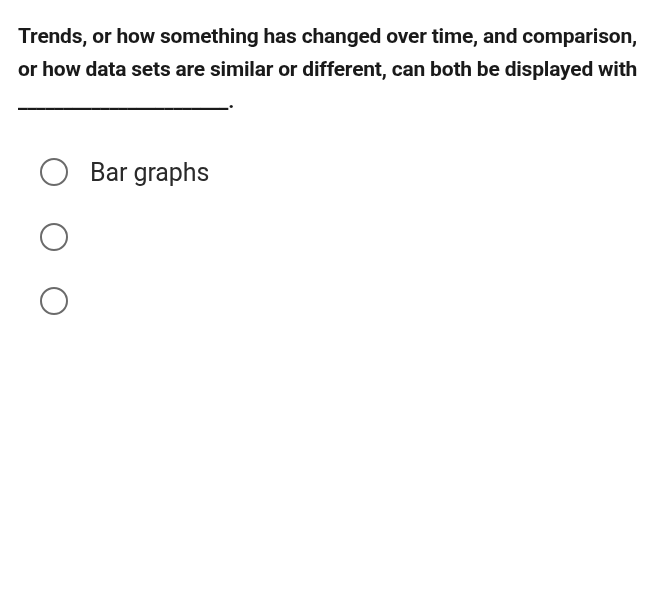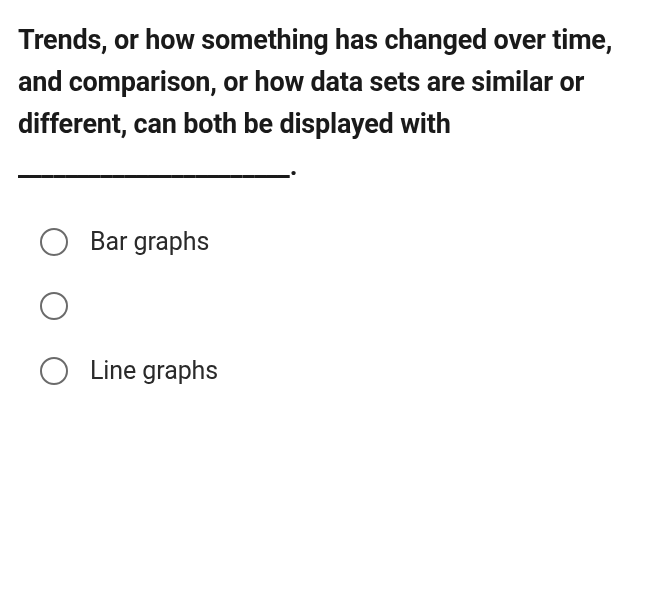--- a/index.html
+++ b/index.html
@@ -8,21 +8,21 @@
       box-sizing: border-box;
     }
     body {
       font-family: -apple-system, BlinkMacSystemFont, 'Segoe UI', Roboto, Helvetica, Arial, sans-serif;
       background: #ffffff;
       width: 659px;
       height: 601px;
       padding: 20px 18px;
     }
     .question-text {
-      font-size: 27px;
+      font-size: 21px;
       font-weight: 700;
       color: #1a1a1a;
       line-height: 1.55;
       margin-bottom: 40px;
       letter-spacing: -0.2px;
     }
     .options-container {
       padding-left: 22px;
     }
     .option {
@@ -54,15 +54,14 @@
 <div class="options-container">
   <div class="option">
     <span class="radio-circle"></span>
     <span class="option-label">Bar graphs</span>
   </div>
   <div class="option">
     <span class="radio-circle"></span>
   </div>
   <div class="option">
     <span class="radio-circle"></span>
-    <span class="option-label">Line graphs</span>
   </div>
 </div>
 
 </body></html>

